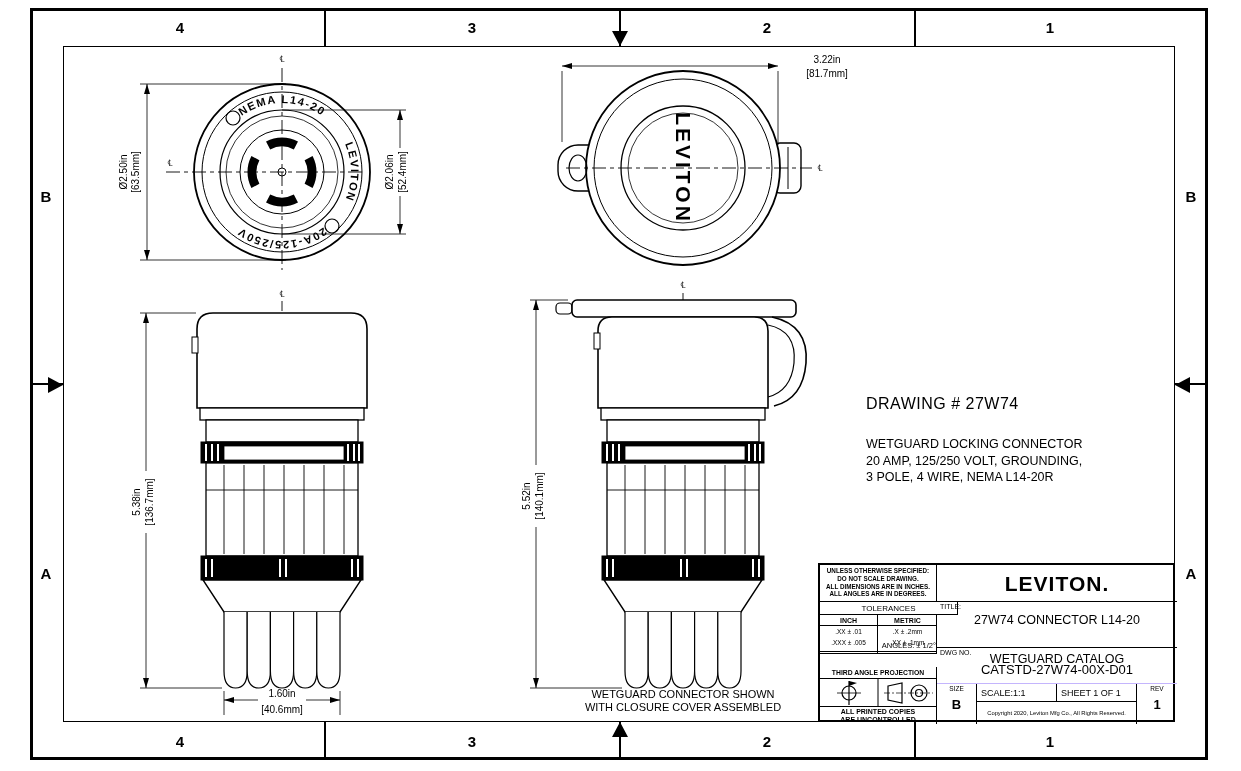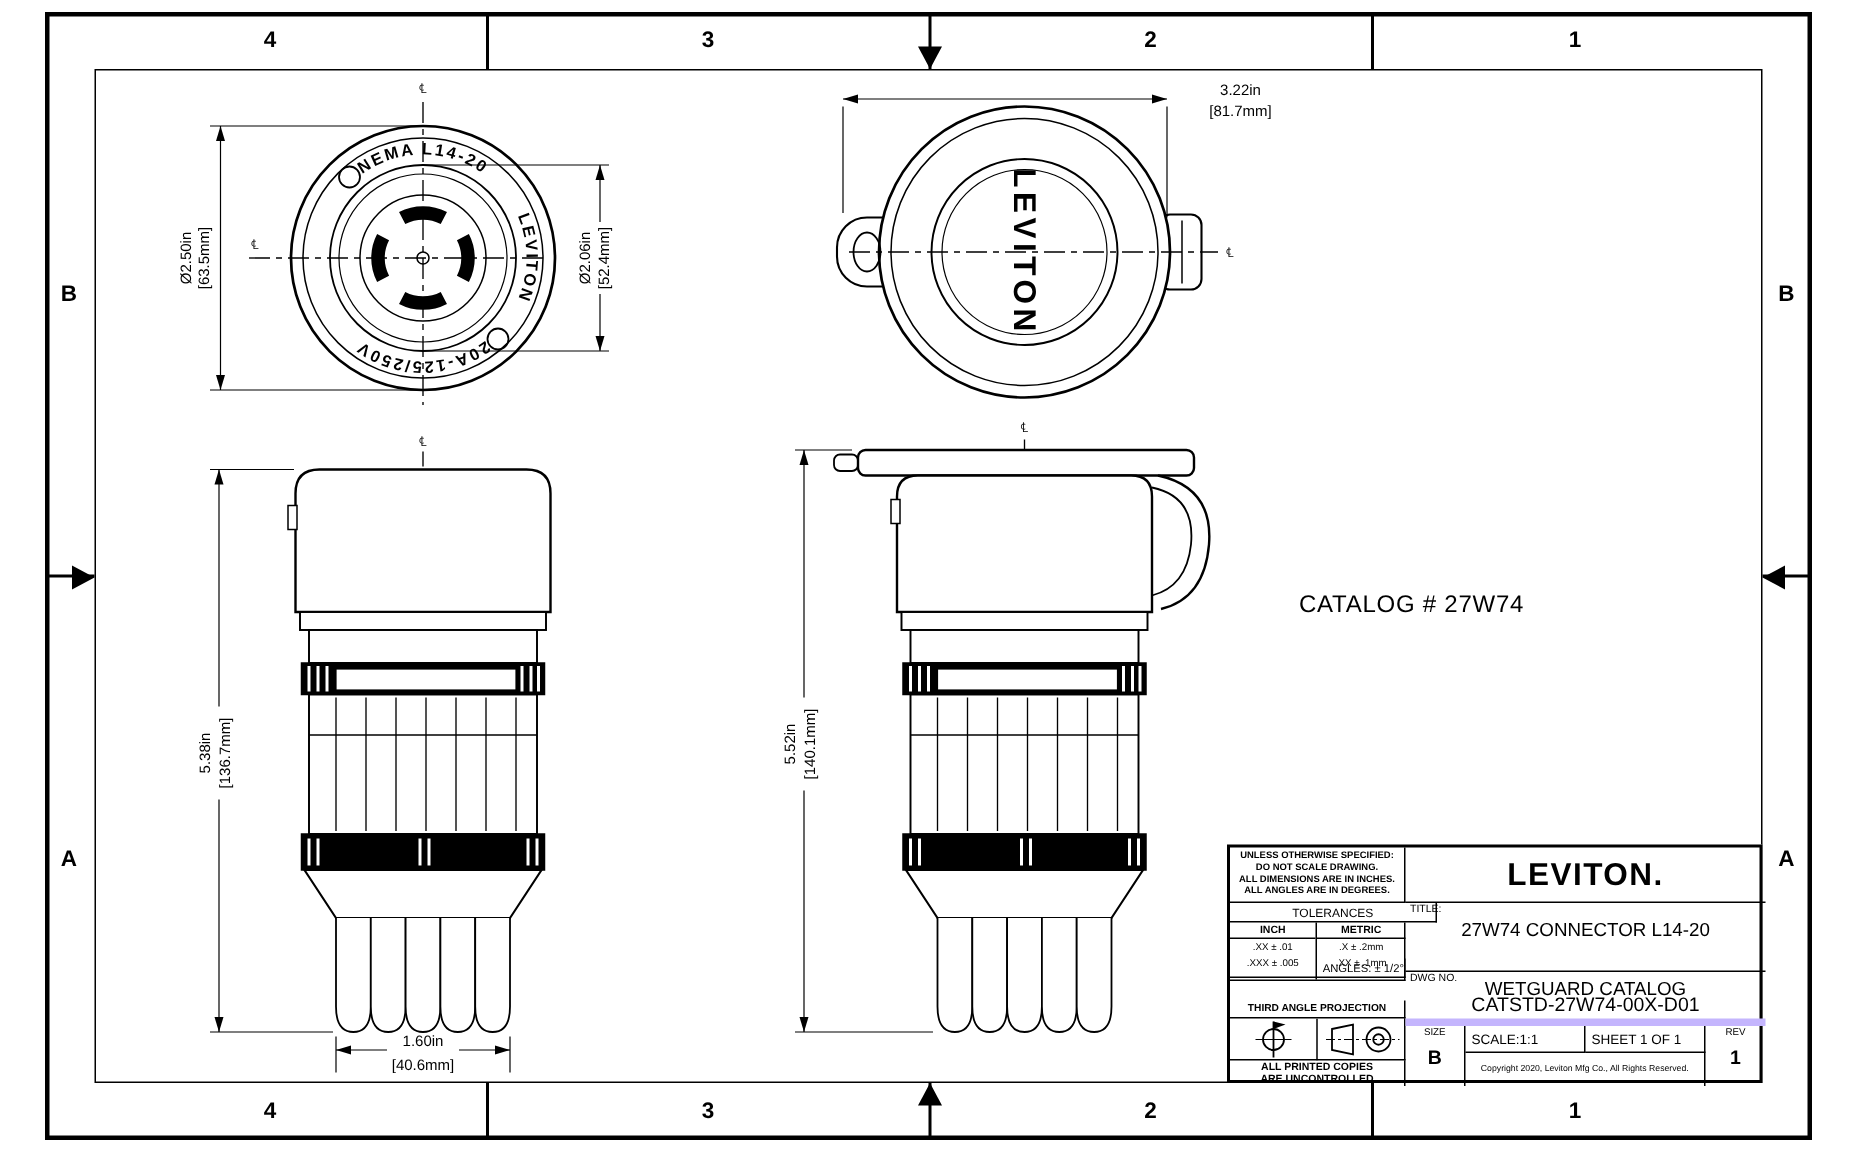--- a/index.html
+++ b/index.html
@@ -44,21 +44,21 @@
   .tb-angles{left:0;top:74px;width:117px;height:13px;border-right:1px solid #000;border-bottom:1px solid #000;
             text-align:right;font-size:7.5px;line-height:13px;}
   .tb-projlabel{left:0;top:102px;width:117px;height:12px;border-right:1px solid #000;border-bottom:1px solid #000;
             text-align:center;font-size:6.8px;line-height:12px;font-weight:bold;}
   .tb-symbols{left:0;top:114px;width:117px;height:28px;border-right:1px solid #000;border-bottom:1px solid #000;}
   .tb-uncontrolled{left:0;top:142px;width:117px;height:17px;border-right:1px solid #000;
             text-align:center;font-size:7px;line-height:8px;padding-top:1px;font-weight:bold;}
   .tb-logo{left:117px;top:0;width:240px;height:37px;border-bottom:1px solid #000;text-align:center;
             font-size:21px;font-weight:bold;letter-spacing:1px;line-height:37px;}
   .tb-title{left:117px;top:37px;width:240px;height:46px;border-bottom:1px solid #000;}
-  .tb-dwg{left:117px;top:83px;width:240px;height:36px;border-bottom:5px solid #c4b5fd;}
+  .tb-dwg{left:117px;top:83px;width:240px;height:36px;border-bottom:1px solid #c4b5fd;}
   .tb-lbl{position:absolute;left:3px;top:1px;font-size:7px;}
   .tb-title .l1{position:absolute;left:0;top:11px;width:100%;text-align:center;font-size:12.5px;}
   .tb-title .l2{position:absolute;left:0;top:27px;width:100%;text-align:center;font-size:12.5px;margin-top:23px;}
   .tb-dwg .num{position:absolute;left:0;top:14px;width:100%;text-align:center;font-size:13px;}
   .tb-size{left:117px;top:119px;width:40px;height:40px;border-right:1px solid #000;text-align:center;}
   .tb-size .lbl,.tb-rev .lbl{display:block;font-size:6.5px;margin-top:1px;}
   .tb-size .val,.tb-rev .val{display:block;font-size:13px;font-weight:bold;margin-top:5px;}
   .tb-scale{left:157px;top:119px;width:80px;height:18px;border-right:1px solid #000;border-bottom:1px solid #000;
             font-size:9px;line-height:18px;padding-left:4px;}
   .tb-sheet{left:237px;top:119px;width:80px;height:18px;border-right:1px solid #000;border-bottom:1px solid #000;
@@ -316,22 +316,31 @@
       <line x1="20" y1="413" x2="112" y2="413"></line>
       <line x1="26" y1="25" x2="26" y2="190"></line>
       <line x1="26" y1="252" x2="26" y2="413"></line>
       <polygon points="26,25 23,35 29,35" fill="#000" stroke="none"></polygon>
       <polygon points="26,413 23,403 29,403" fill="#000" stroke="none"></polygon>
     </g>
     <text class="dim" x="20" y="221" text-anchor="middle" transform="rotate(-90 20 221)">5.52in</text>
     <text class="dim" x="33" y="221" text-anchor="middle" transform="rotate(-90 33 221)">[140.1mm]</text>
   </svg>
 
-
-  <div class="catalog-head">CATALOG # 27W74</div>
+  <div class="caption">
+    <div>WETGUARD CONNECTOR SHOWN</div>
+    <div>WITH CLOSURE COVER ASSEMBLED</div>
+  </div>
+
+  <div class="catalog-head">DRAWING # 27W74</div>
+  <div class="catalog-desc">
+    <div>WETGUARD LOCKING CONNECTOR</div>
+    <div>20 AMP, 125/250 VOLT, GROUNDING,</div>
+    <div>3 POLE, 4 WIRE, NEMA L14-20R</div>
+  </div>
 
   <div id="titleblock">
     <div class="tb tb-specs">
       <div>UNLESS OTHERWISE SPECIFIED:</div>
       <div>DO NOT SCALE DRAWING.</div>
       <div>ALL DIMENSIONS ARE IN INCHES.</div>
       <div>ALL ANGLES ARE IN DEGREES.</div>
     </div>
     <div class="tb tb-toltitle">TOLERANCES</div>
     <div class="tb tb-tol">

